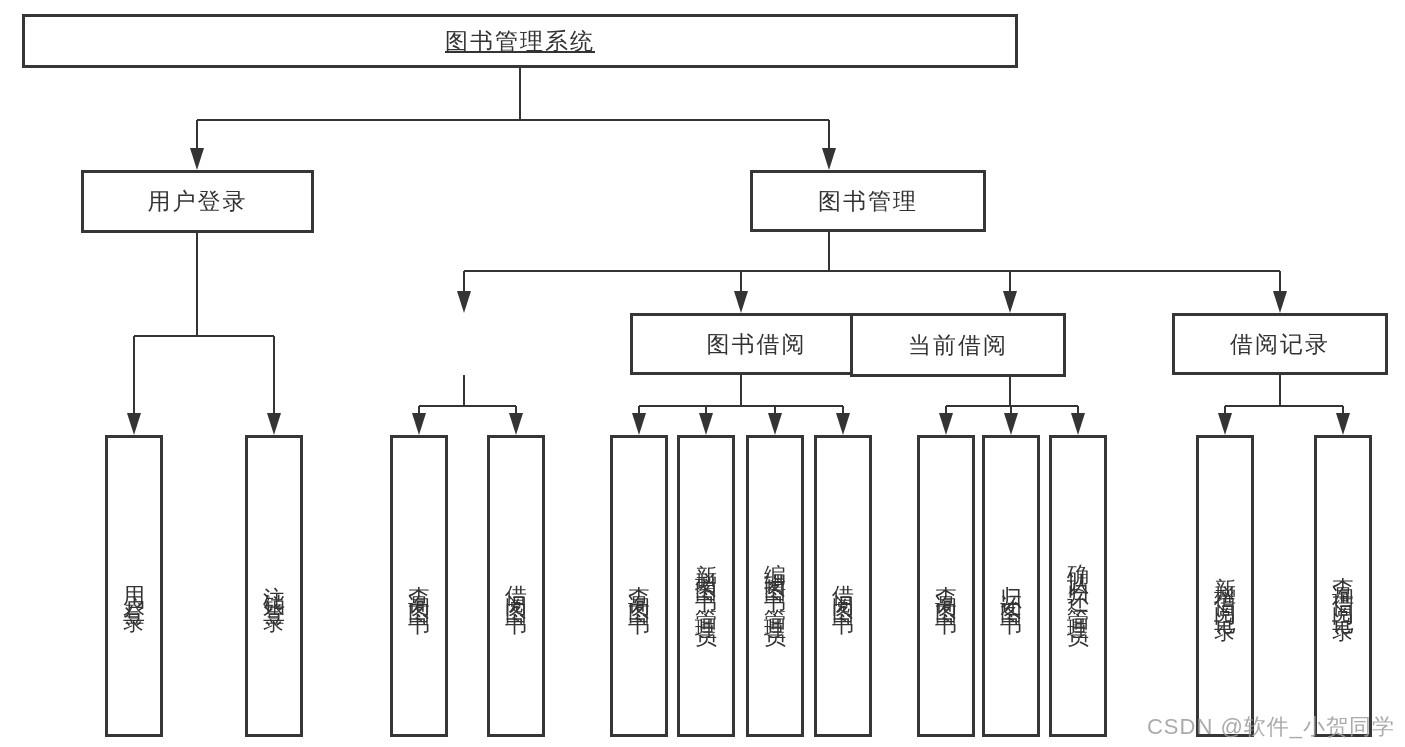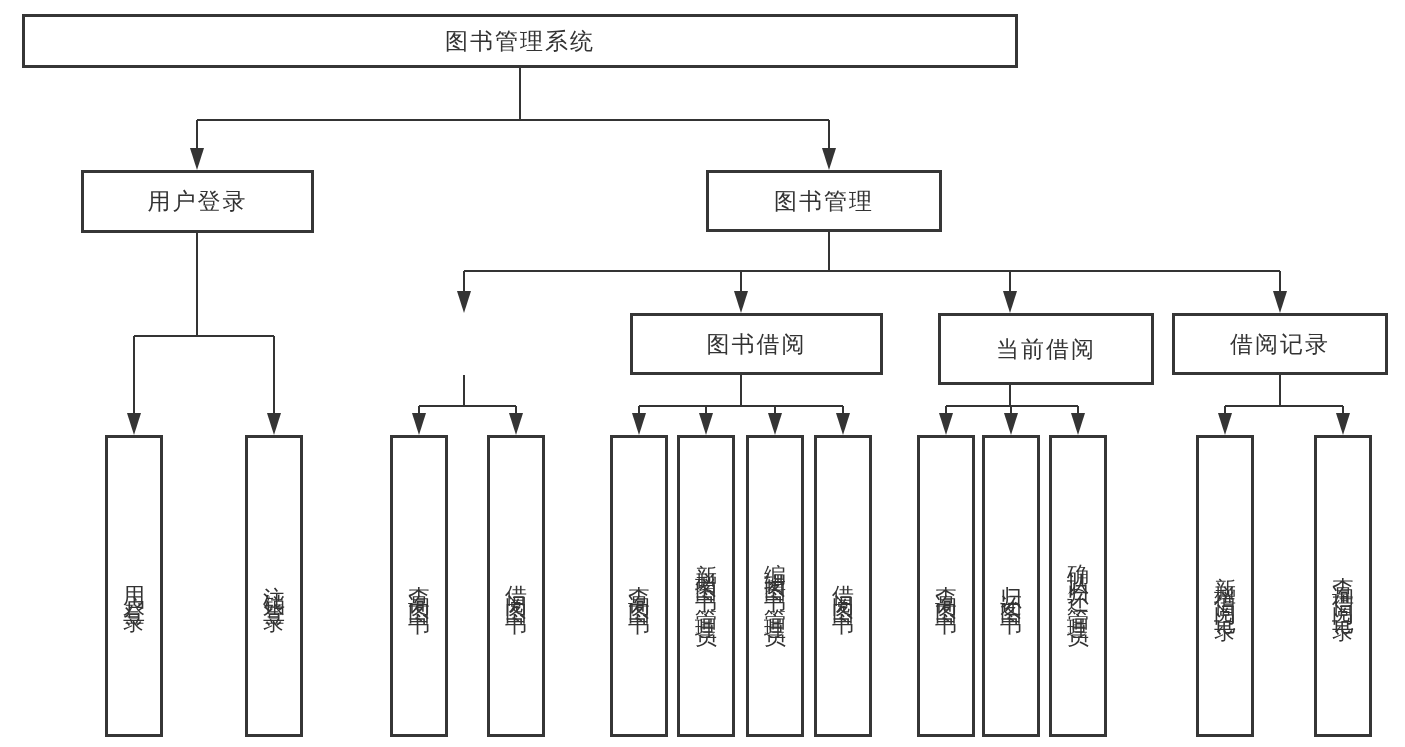--- a/index.html
+++ b/index.html
@@ -120,35 +120,35 @@
       <polygon points="768,413 782,413 775,435"></polygon>
       <polygon points="836,413 850,413 843,435"></polygon>
       <polygon points="939,413 953,413 946,435"></polygon>
       <polygon points="1004,413 1018,413 1011,435"></polygon>
       <polygon points="1071,413 1085,413 1078,435"></polygon>
       <polygon points="1218,413 1232,413 1225,435"></polygon>
       <polygon points="1336,413 1350,413 1343,435"></polygon>
     </g>
   </svg>
 
-  <div class="node" style="left:22px; top:14px; width:996px; height:54px;">
+  <div class="node" style="left:22px; top:14px; width:996px; height:54px;text-decoration:underline;">
     <span class="htext">图书管理系统</span>
   </div>
 
   <div class="node" style="left:81px; top:170px; width:233px; height:63px;">
     <span class="htext">用户登录</span>
   </div>
-  <div class="node" style="left:706px; top:170px; width:236px; height:62px;">
+  <div class="node" style="left:750px; top:170px; width:236px; height:62px;">
     <span class="htext">图书管理</span>
   </div>
 
   <div class="node" style="left:630px; top:313px; width:253px; height:62px;">
     <span class="htext">图书借阅</span>
   </div>
-  <div class="node" style="left:938px; top:313px; width:216px; height:72px;">
+  <div class="node" style="left:850px; top:313px; width:216px; height:64px;">
     <span class="htext">当前借阅</span>
   </div>
   <div class="node" style="left:1172px; top:313px; width:216px; height:62px;">
     <span class="htext">借阅记录</span>
   </div>
 
   <div class="node" style="left:105px; top:435px; width:58px; height:302px;">
     <span class="vtext">用户登录</span>
   </div>
   <div class="node" style="left:245px; top:435px; width:58px; height:302px;">
@@ -185,14 +185,15 @@
     <span class="vtext">确认归还（管理员）</span>
   </div>
 
   <div class="node" style="left:1196px; top:435px; width:58px; height:302px;">
     <span class="vtext">新增借阅记录</span>
   </div>
   <div class="node" style="left:1314px; top:435px; width:58px; height:302px;">
     <span class="vtext">查询借阅记录</span>
   </div>
 
+  <div class="watermark">CSDN @软件_小贺同学</div>
 
 </div>
 
 </body></html>

